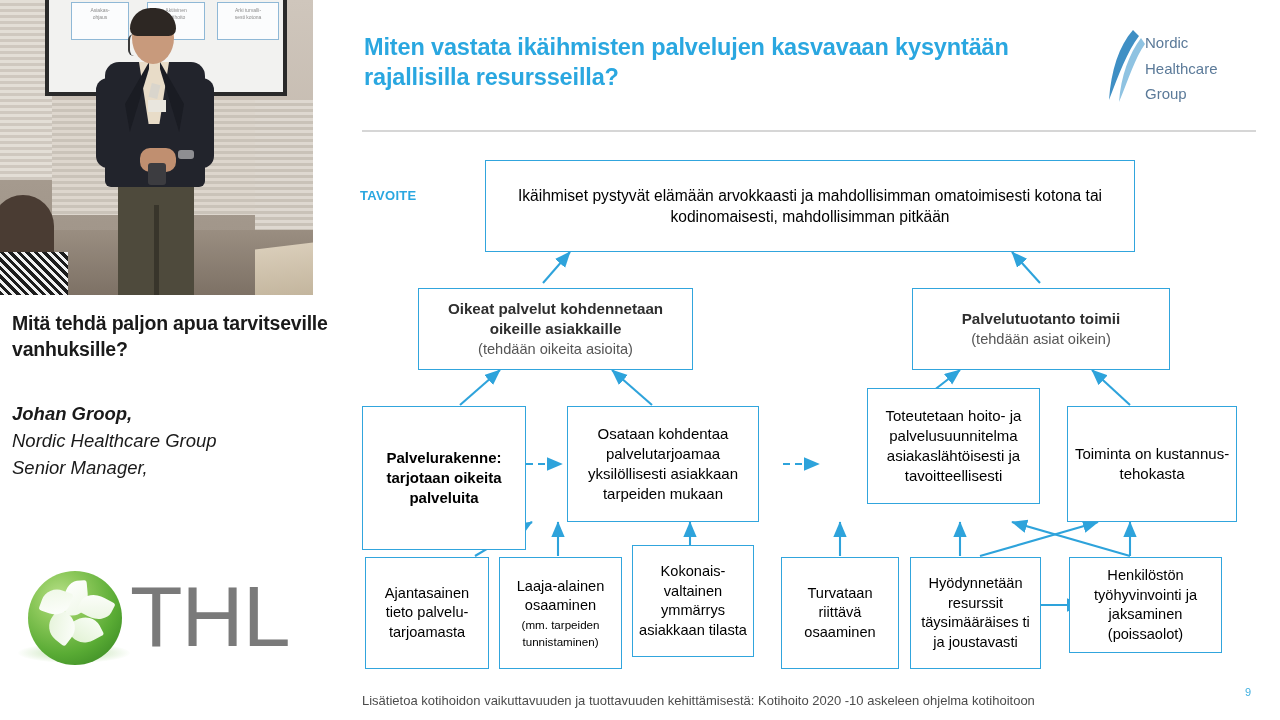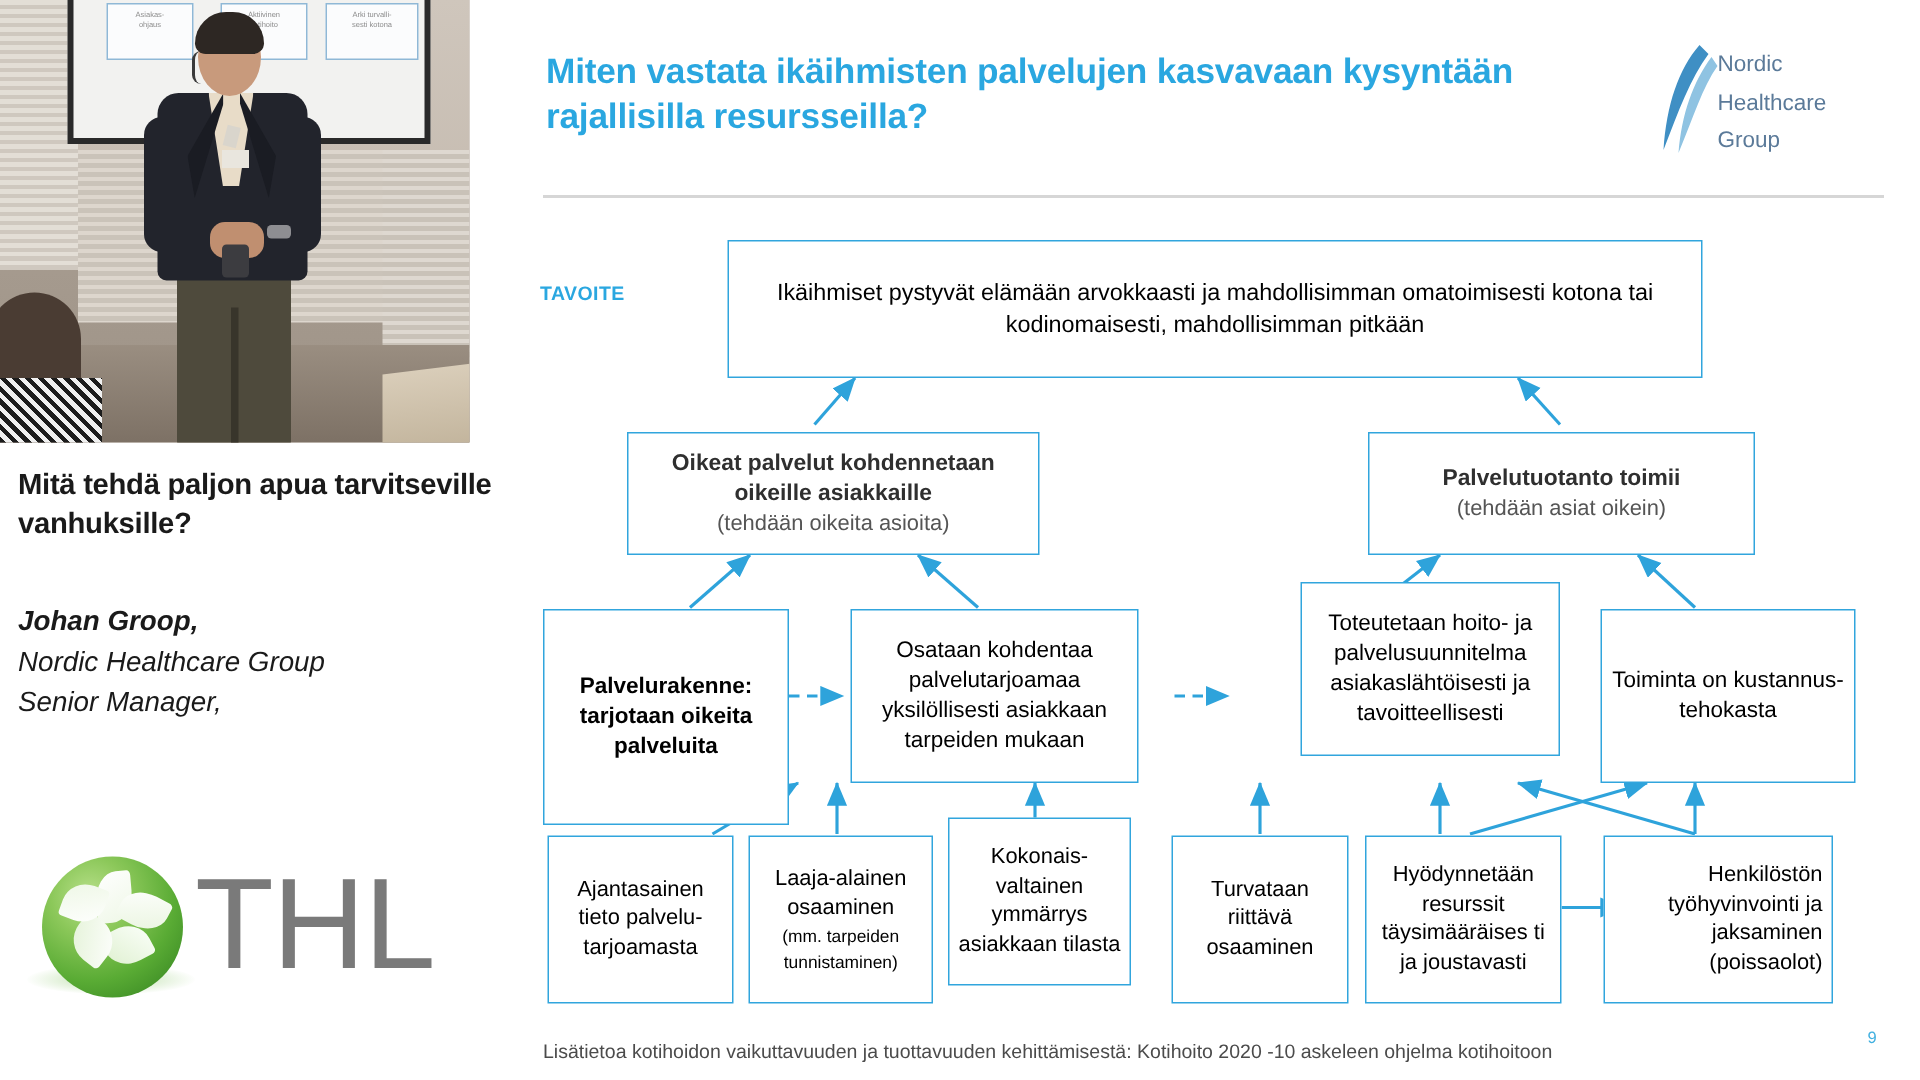--- a/index.html
+++ b/index.html
@@ -302,19 +302,19 @@
   </div>
   <div class="dbox l4" style="left:292px;top:545px;width:122px;height:112px;">
     <div class="inner">Kokonais- valtainen ymmärrys asiakkaan tilasta</div>
   </div>
   <div class="dbox l4" style="left:441px;top:557px;width:118px;height:112px;">
     <div class="inner">Turvataan riittävä osaaminen</div>
   </div>
   <div class="dbox l4" style="left:570px;top:557px;width:131px;height:112px;">
     <div class="inner">Hyödynnetään resurssit täysimääräises ti ja joustavasti</div>
   </div>
-  <div class="dbox l4" style="left:729px;top:557px;width:153px;height:112px;text-align:right;">
+  <div class="dbox l4" style="left:729px;top:557px;width:153px;height:96px;">
     <div class="inner">Henkilöstön työhyvinvointi ja jaksaminen (poissaolot)</div>
   </div>
 
   <div id="footnote">Lisätietoa kotihoidon vaikuttavuuden  ja tuottavuuden  kehittämisestä: Kotihoito 2020 -10 askeleen ohjelma kotihoitoon</div>
   <div id="pagenum">9</div>
 </div>
 
 </body></html>

